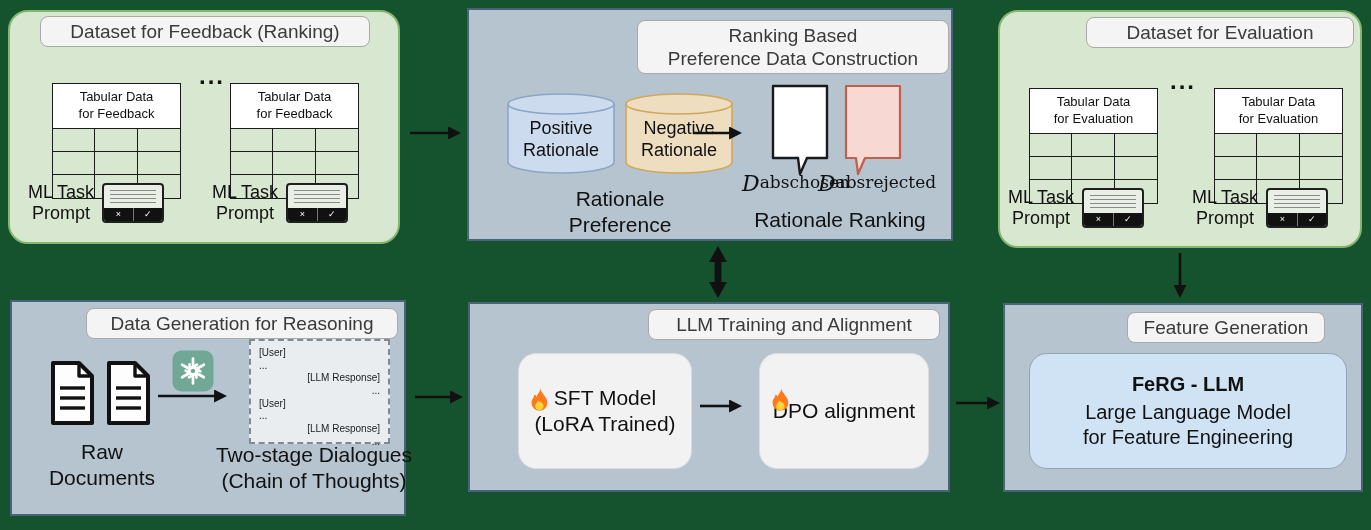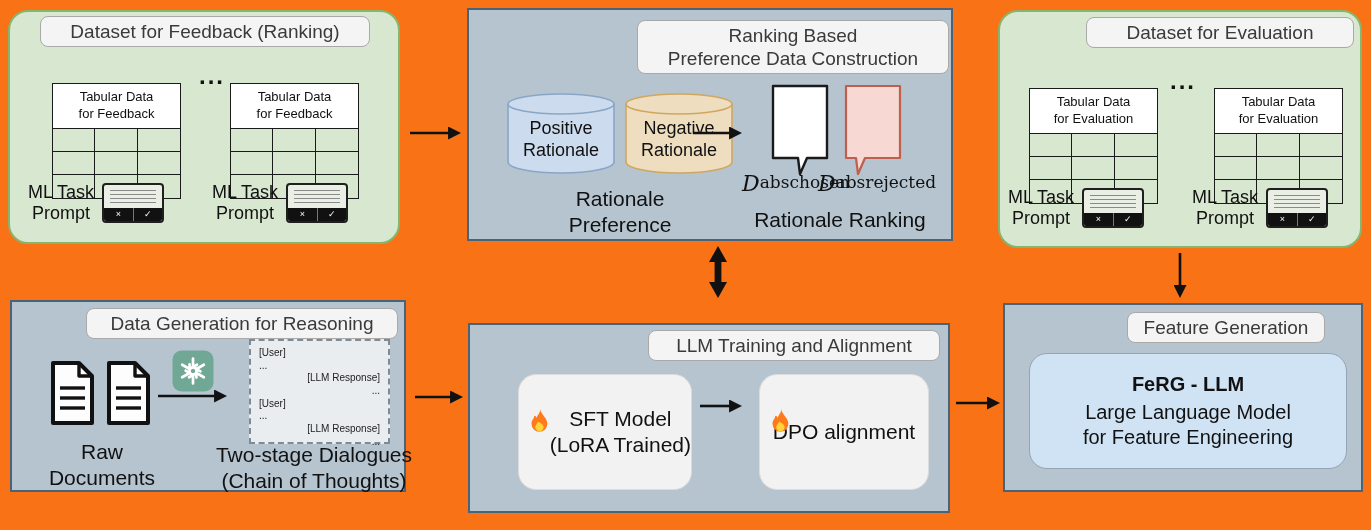--- a/index.html
+++ b/index.html
@@ -1,17 +1,17 @@
 <!DOCTYPE html>
 <html><head>
 <meta charset="utf-8">
 <style>
   html,body{margin:0;padding:0;background:#fff;}
   body{font-family:"Liberation Sans",sans-serif;color:#111;}
-  .canvas{position:relative;width:1371px;height:530px;background:#f97316;overflow:hidden;}
+  .canvas{position:relative;width:1371px;height:530px;background:#14532d;overflow:hidden;}
   .panel{position:absolute;box-sizing:border-box;}
   .panel.green{background:#d8e7d0;border:2px solid #86b56e;border-radius:20px;}
   .panel.slate{background:#b6c4cf;border:2px solid #4a6378;}
   .pill{position:absolute;box-sizing:border-box;background:#f4f4f4;border:1.5px solid #a9a9a9;
         border-radius:8px;color:#3a3a3a;font-size:19px;line-height:1.22;text-align:center;
         padding:3px 12px;white-space:pre-line;}
   .pre{white-space:pre-line;}
   
   .dtable{position:absolute;width:129px;margin-top:29px;}
   .dtable-header{box-sizing:border-box;border:1px solid #1a1a1a;background:#fff;height:46px;
@@ -254,21 +254,21 @@
             <i></i>
           </div>
         <div class="pi-bar">
           <span class="pi-btn">×</span>
           <span class="pi-btn">✓</span>
         </div>
       </div>
     </div>
   </section>
 
-  <section class="panel slate" style="left:10px;top:300px;width:396px;height:192px;padding-left:8px;">
+  <section class="panel slate" style="left:10px;top:300px;width:396px;height:216px;padding-left:8px;">
     <div class="pill" style="left:74px;top:6px;width:312px;">Data Generation for Reasoning</div>
 
     <div class="icon" style="left:36px;top:58px;">
       <svg width="48" height="66" viewBox="0 0 48 66">
         <path d="M5 3 H31 L44 16 V63 H5 Z" fill="#fdfdfd" stroke="#111" stroke-width="4" stroke-linejoin="round"></path>
         <path d="M31 3 V16 H44" fill="none" stroke="#111" stroke-width="3.4" stroke-linejoin="round"></path>
         <line x1="12" y1="28" x2="37" y2="28" stroke="#111" stroke-width="3.4"></line>
         <line x1="12" y1="38" x2="37" y2="38" stroke="#111" stroke-width="3.4"></line>
         <line x1="12" y1="48" x2="37" y2="48" stroke="#111" stroke-width="3.4"></line>
       </svg>
@@ -307,24 +307,24 @@
       <div class="dline r">[LLM Response]</div>
       <div class="dline r">...</div>
     </div>
 
     <div class="cap" style="left:30px;top:137px;width:120px;">Raw
 Documents</div>
     <div class="cap" style="left:182px;top:140px;width:240px;">Two-stage Dialogues
 (Chain of Thoughts)</div>
   </section>
 
-  <section class="panel slate" style="left:468px;top:302px;width:482px;height:190px;margin-top:21px;">
+  <section class="panel slate" style="left:468px;top:302px;width:482px;height:190px;">
     <div class="pill" style="left:178px;top:5px;width:292px;">LLM Training and Alignment</div>
 
-    <div class="module" style="left:48px;top:49px;width:172px;height:114px;justify-content:flex-end;">
+    <div class="module" style="left:48px;top:49px;width:172px;height:114px;">
       <span class="flame">
         <svg width="20" height="25" viewBox="0 0 24 28">
           <path fill="#ff7a1a" d="M13 0c1.5 5-3.5 7-3.5 11a4 4 0 0 0-3.5-2.6C7.2 11 3 13 3 18a9.5 9.5 0 0 0 19 0C22 11 15.5 8.5 13 0z"></path>
           <path fill="#ffd43b" d="M12.5 27a5 5 0 0 1-5-5c0-2.8 2.8-4 3.3-6.7 1.7 1.7 6.7 2.8 6.7 6.7a5 5 0 0 1-5 5z"></path>
         </svg>
       </span>
       <span class="pre">SFT Model
 (LoRA Trained)</span>
     </div>
 

